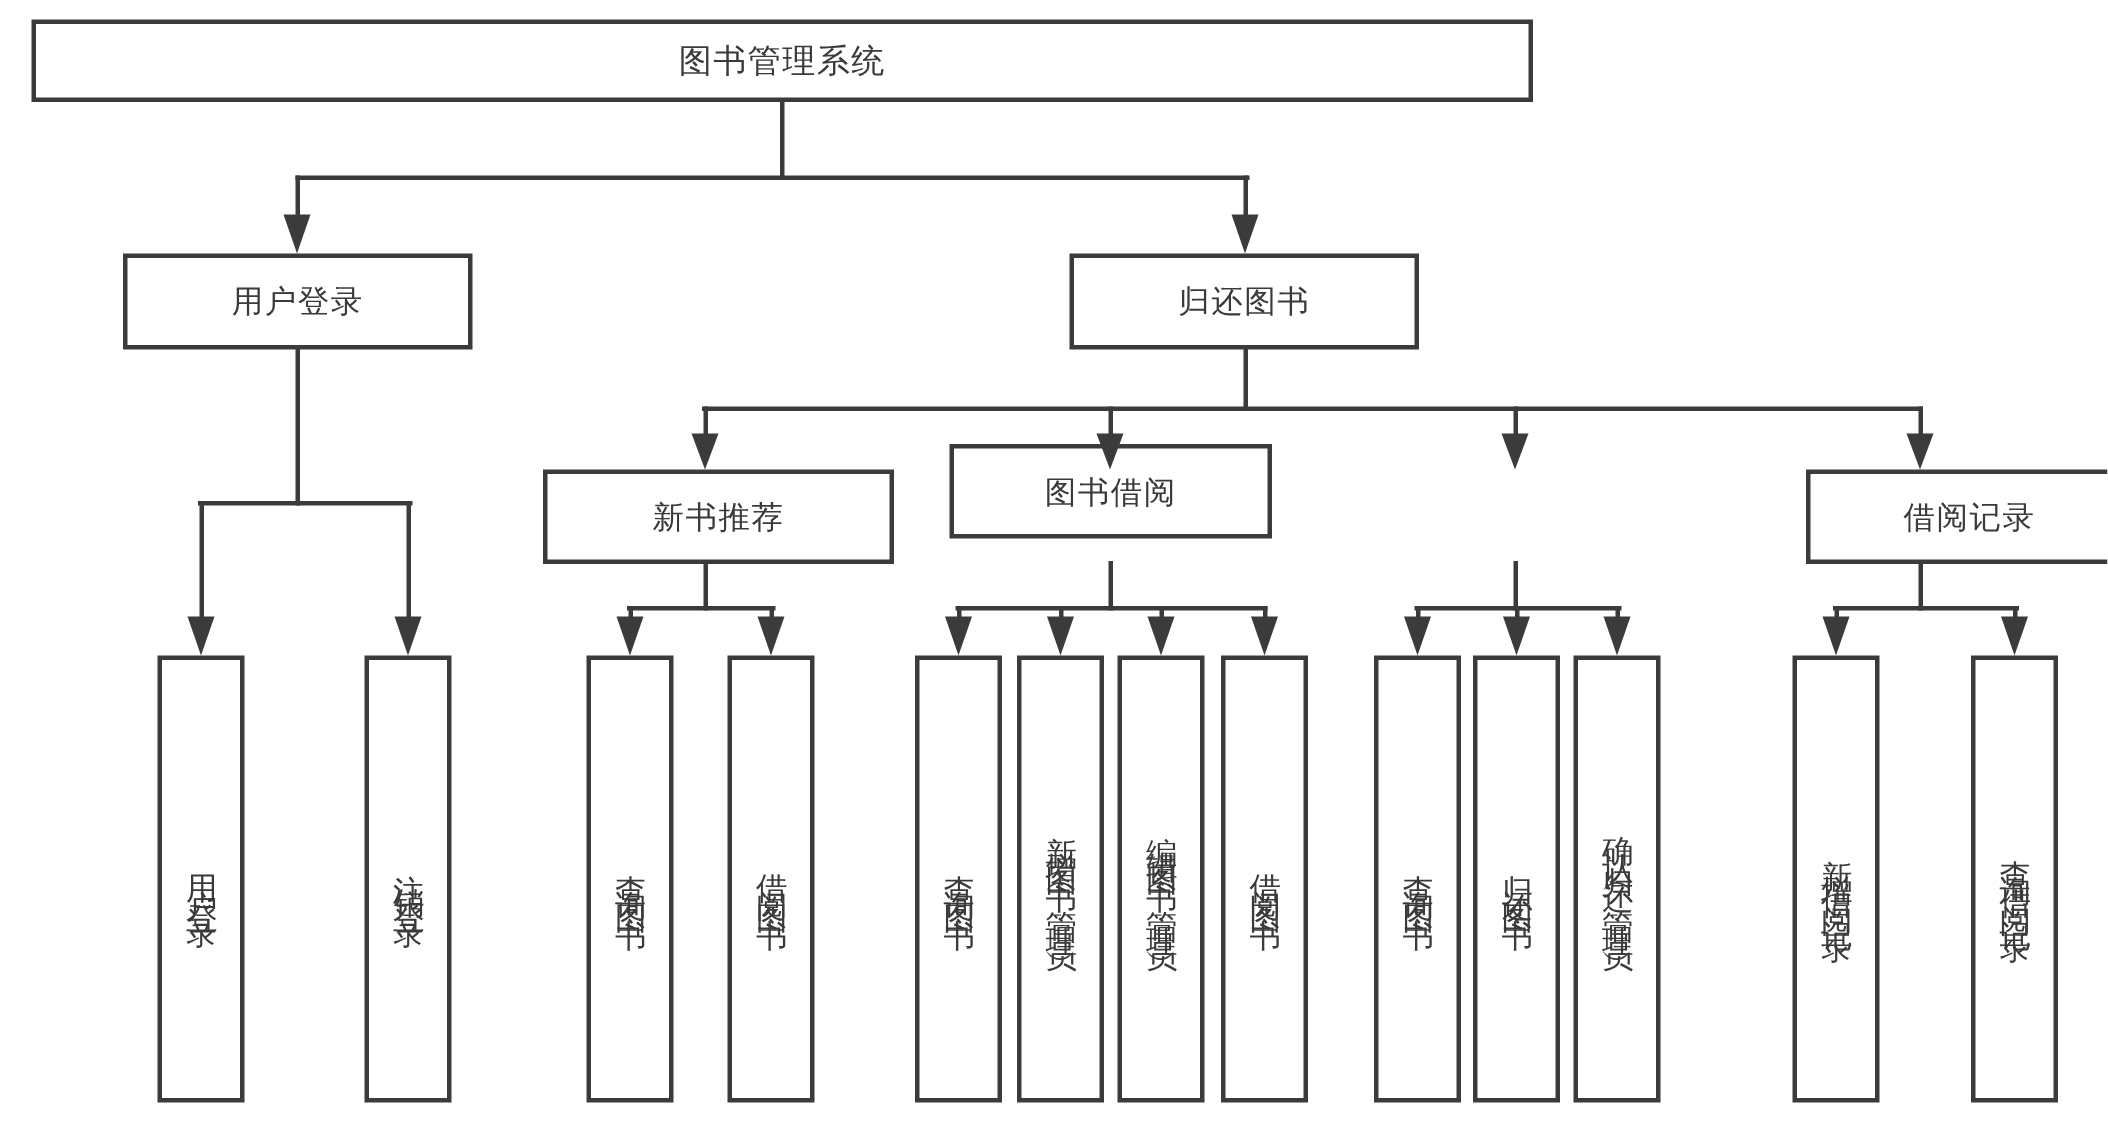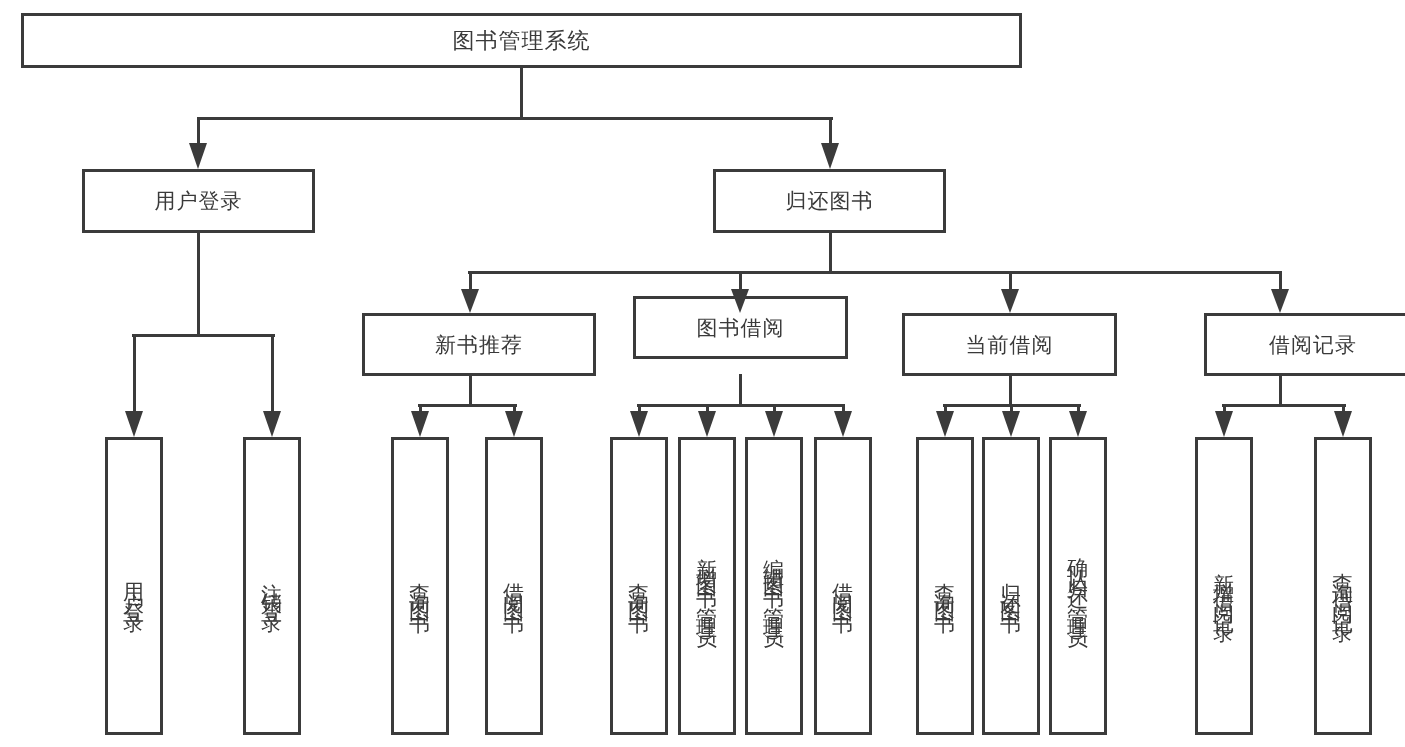--- a/index.html
+++ b/index.html
@@ -58,23 +58,20 @@
   </div>
 
   <div class="box" style="left:362px;top:313px;width:234px;height:63px">
     <span class="hlbl">新书推荐</span>
   </div>
 
   <div class="box" style="left:633px;top:296px;width:215px;height:63px">
     <span class="hlbl">图书借阅</span>
   </div>
 
-  <div class="box" style="left:902px;top:313px;width:215px;height:63px">
-    <span class="hlbl">当前借阅</span>
-  </div>
 
   <div class="box" style="left:1204px;top:313px;width:218px;height:63px">
     <span class="hlbl">借阅记录</span>
   </div>
 
   <div class="box" style="left:105px;top:437px;width:58px;height:298px">
     <span class="vlbl">用户登录</span>
   </div>
   <div class="box" style="left:243px;top:437px;width:58px;height:298px">
     <span class="vlbl">注销登录</span>

